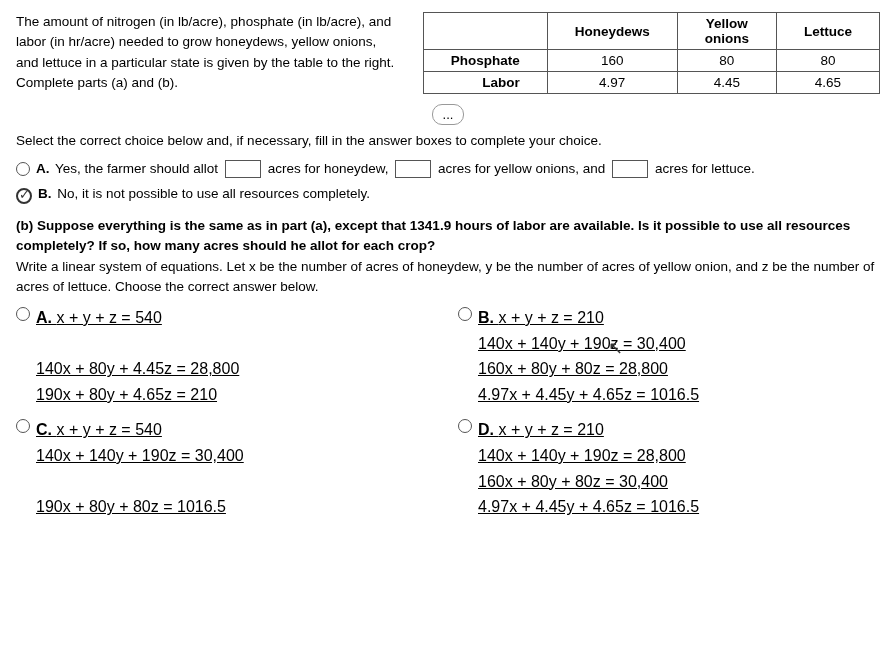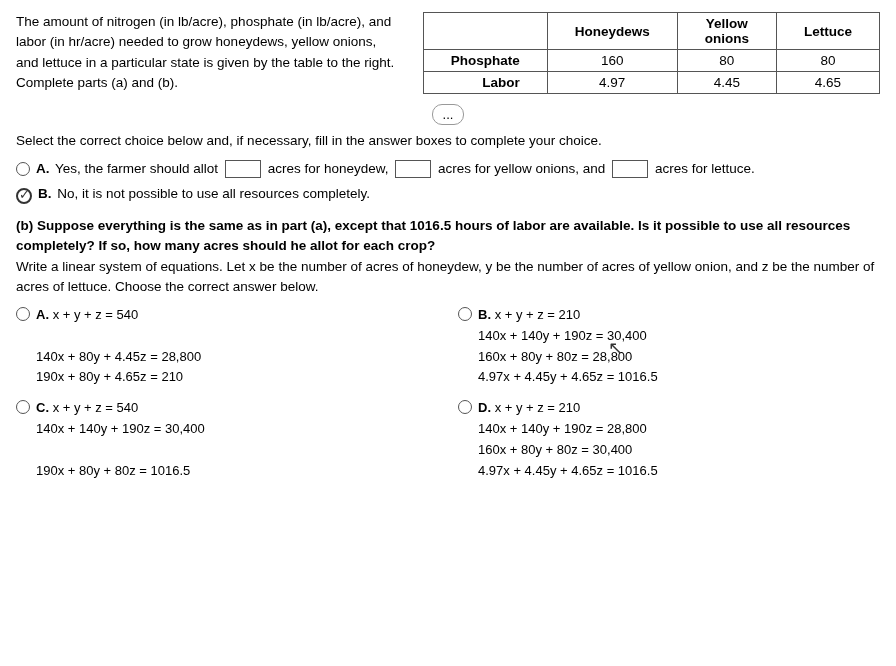--- a/index.html
+++ b/index.html
@@ -117,22 +117,23 @@
     }
 
     .option-block {
       display: flex;
       align-items: flex-start;
       gap: 6px;
       position: relative;
     }
 
     .option-text {
-      font-size: 13px;
+      font-size: 16px;
       line-height: 1.6;
+      text-decoration: underline;
     }
 
     .option-text .opt-letter {
       font-weight: bold;
     }
 
     .checkmark-circle {
       display: inline-block;
       width: 16px;
       height: 16px;
@@ -224,21 +225,21 @@
   <div class="choice-item">
     <span class="checkmark-circle checked"></span>
     <div class="choice-label">
       <span class="choice-letter">B.</span>
       <span>No, it is not possible to use all resources completely.</span>
     </div>
   </div>
 </div>
 
 <div class="part-b-section">
-  <p class="part-b-bold">(b) Suppose everything is the same as in part (a), except that 1016.5 hours of labor are available. Is it possible to use all resources completely? If so, how many acres should he allot for each crop?</p>
+  <p class="part-b-bold">(b) Suppose everything is the same as in part (a), except that 1341.9 hours of labor are available. Is it possible to use all resources completely? If so, how many acres should he allot for each crop?</p>
   <p class="part-b-normal">Write a linear system of equations. Let x be the number of acres of honeydew, y be the number of acres of yellow onion, and z be the number of acres of lettuce. Choose the correct answer below.</p>
 
   <div class="options-grid">
 
     <div class="option-block">
       <span class="radio-unchecked"></span>
       <div class="option-text">
         <span class="opt-letter">A.</span>
         <span> x + y + z = 540</span><br>
         <br>

